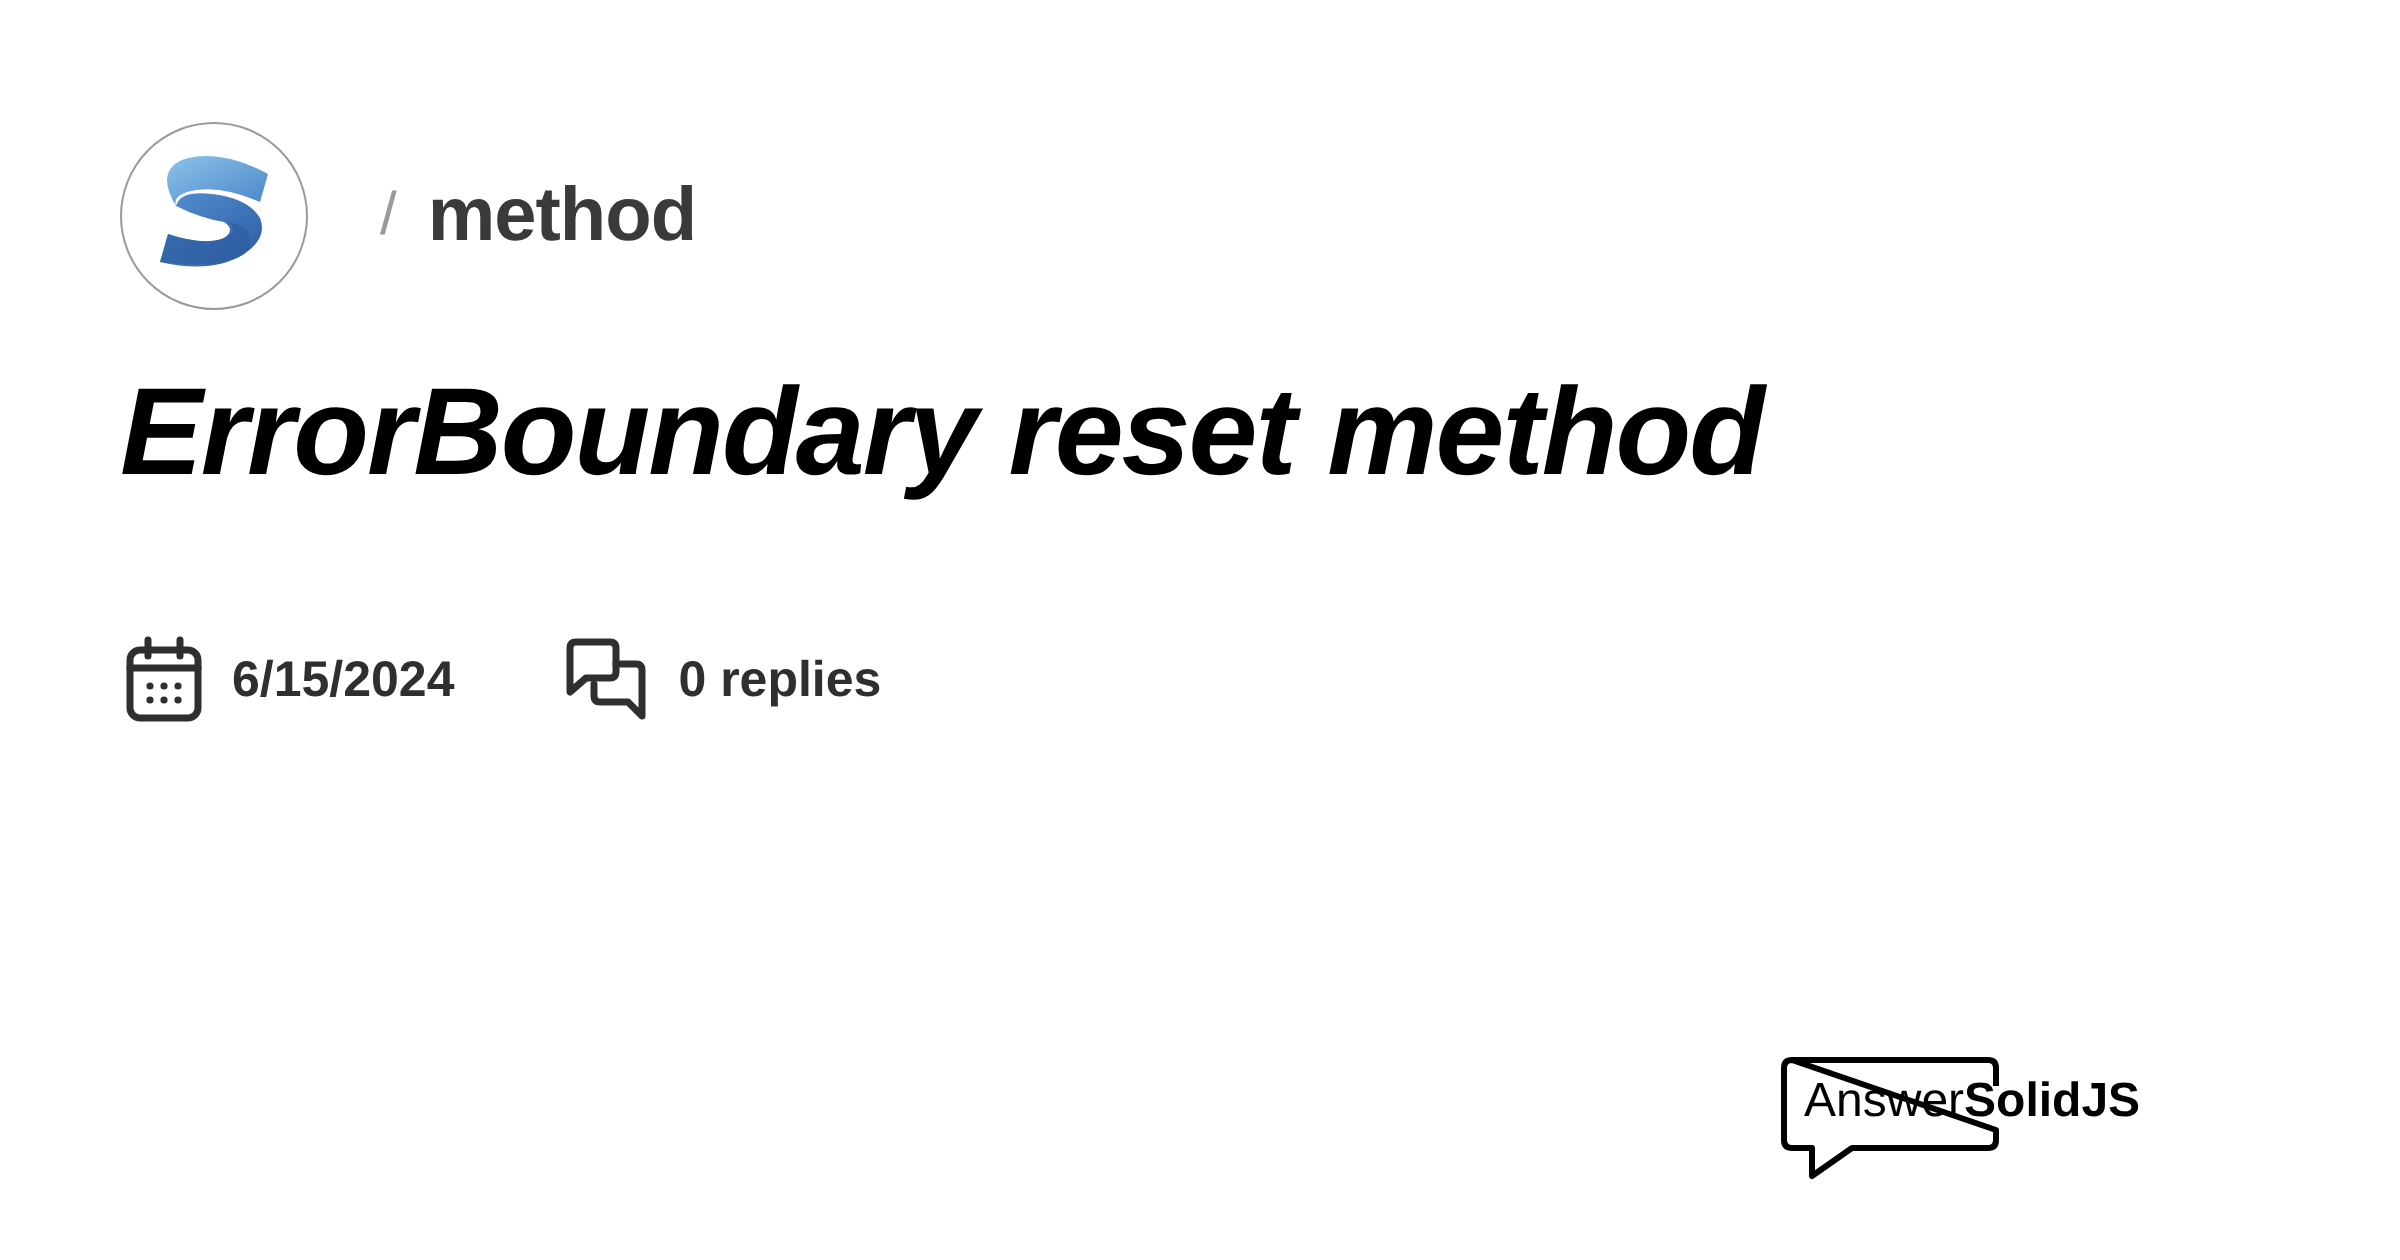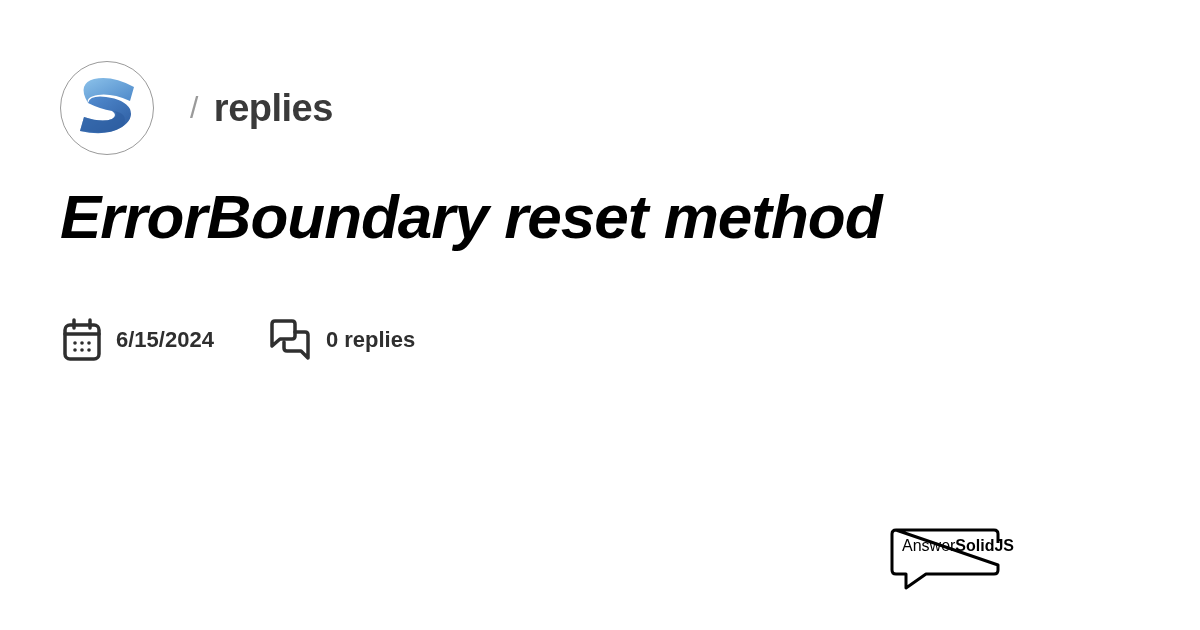--- a/index.html
+++ b/index.html
@@ -6,26 +6,26 @@
   body {
     width:1200px; height:630px; background:#ffffff; position:relative; overflow:hidden;
     font-family:"Liberation Sans", sans-serif; color:#000;
   }
   .header { position:absolute; left:60px; top:60px; display:flex; align-items:center; height:96px; }
   .avatar { width:94px; height:94px; border-radius:50%; border:1px solid #9a9a9a; background:#fff;
     display:flex; align-items:center; justify-content:center; box-sizing:border-box; }
   .crumbs { margin-left:20px; display:flex; align-items:center; font-weight:bold; font-size:38px; color:#3a3a3a; letter-spacing:-0.5px; }
   .sep { color:#9a9a9a; font-weight:normal; margin:0 16px; font-size:30px; }
   .title { position:absolute; left:60px; top:182px; font-size:62px; font-weight:bold; color:#000; letter-spacing:-1px; margin:0; line-height:70px;font-style:italic; }
-  .meta { position:absolute; left:62px; top:318px; display:flex; align-items:center; font-weight:bold; font-size:22px; color:#2f2f2f; }
+  .meta { position:absolute; left:62px; top:318px; display:flex; align-items:center; font-weight:bold; font-size:25px; color:#2f2f2f; }
   .meta-item { display:flex; align-items:center; }
   .meta-item + .meta-item { margin-left:54px;text-align:right; }
   .meta-item svg { margin-right:14px; }
   .brand { position:absolute; left:890px; top:528px; width:220px; height:64px; }
-  .brand-text { position:absolute; left:12px; top:9px; font-size:16px; display:flex; }
+  .brand-text { position:absolute; left:12px; top:9px; font-size:24px; display:flex; }
   .brand-a { font-weight:normal; color:#000; }
   .brand-o { font-weight:bold; color:#000; }
 </style>
 </head>
 <body>
 
 <div class="header">
   <div class="avatar">
     <svg width="70" height="70" viewBox="0 0 70 70">
       <defs>
@@ -38,21 +38,21 @@
             <stop offset="1" stop-color="#2b5a9e"></stop>
         </linearGradient>
       </defs>
       <path d="M22 6 Q40 2 62 14 L58 28 Q40 20 26 22 Q14 24 16 30 Q10 20 12 14 Q14 8 22 6 Z" fill="url(#gtop)"></path>
       <path d="M16 30 Q18 22 34 24 Q52 26 58 36 Q62 46 50 54 Q34 64 8 58 L12 44 Q30 50 40 46 Q46 42 40 38 Q28 36 16 30 Z" fill="url(#gbot)"></path>
       <path d="M12 44 Q30 50 40 46 Q48 42 42 38 Q56 40 52 52 Q44 62 8 58 Z" fill="#2c5b9e" opacity="0.6"></path>
     </svg>
   </div>
   <div class="crumbs">
     <span class="sep">/</span>
-    <span>replies</span>
+    <span>method</span>
   </div>
 </div>
 
 <h1 class="title">ErrorBoundary reset method</h1>
 
 <div class="meta">
   <div class="meta-item">
     <svg width="40" height="44" viewBox="0 0 40 44" fill="none" stroke="#2f2f2f" stroke-width="3.5" stroke-linecap="round">
       <rect x="3" y="7" width="34" height="34" rx="5"></rect>
       <line x1="3" y1="16" x2="37" y2="16"></line>

